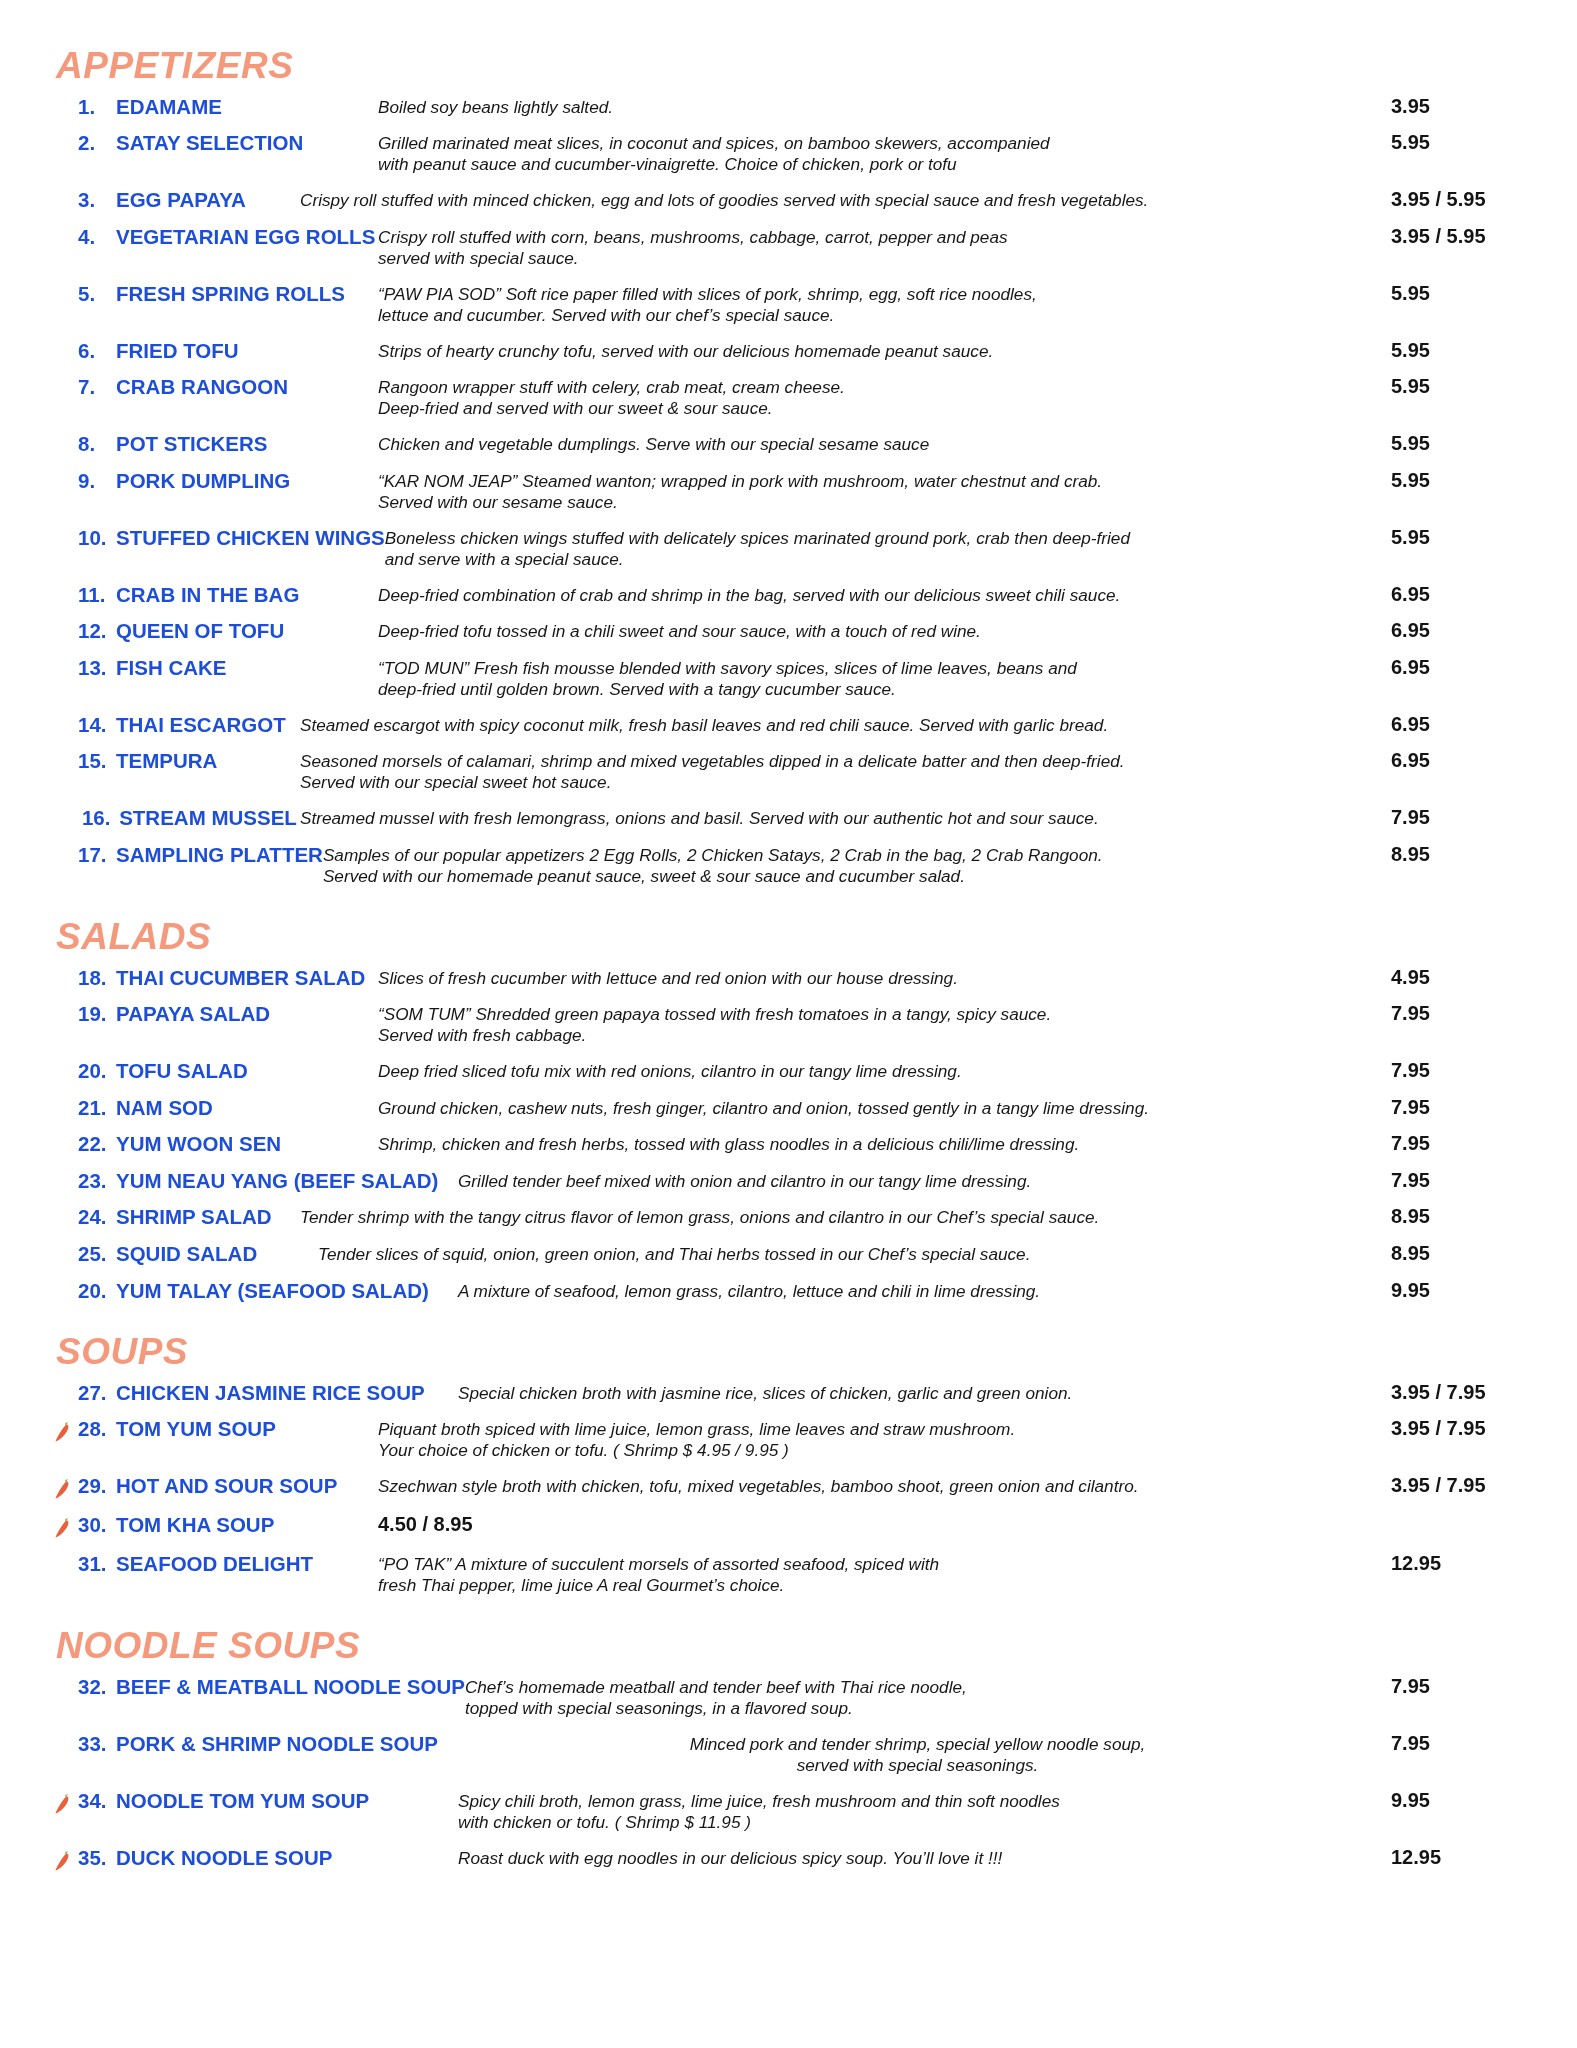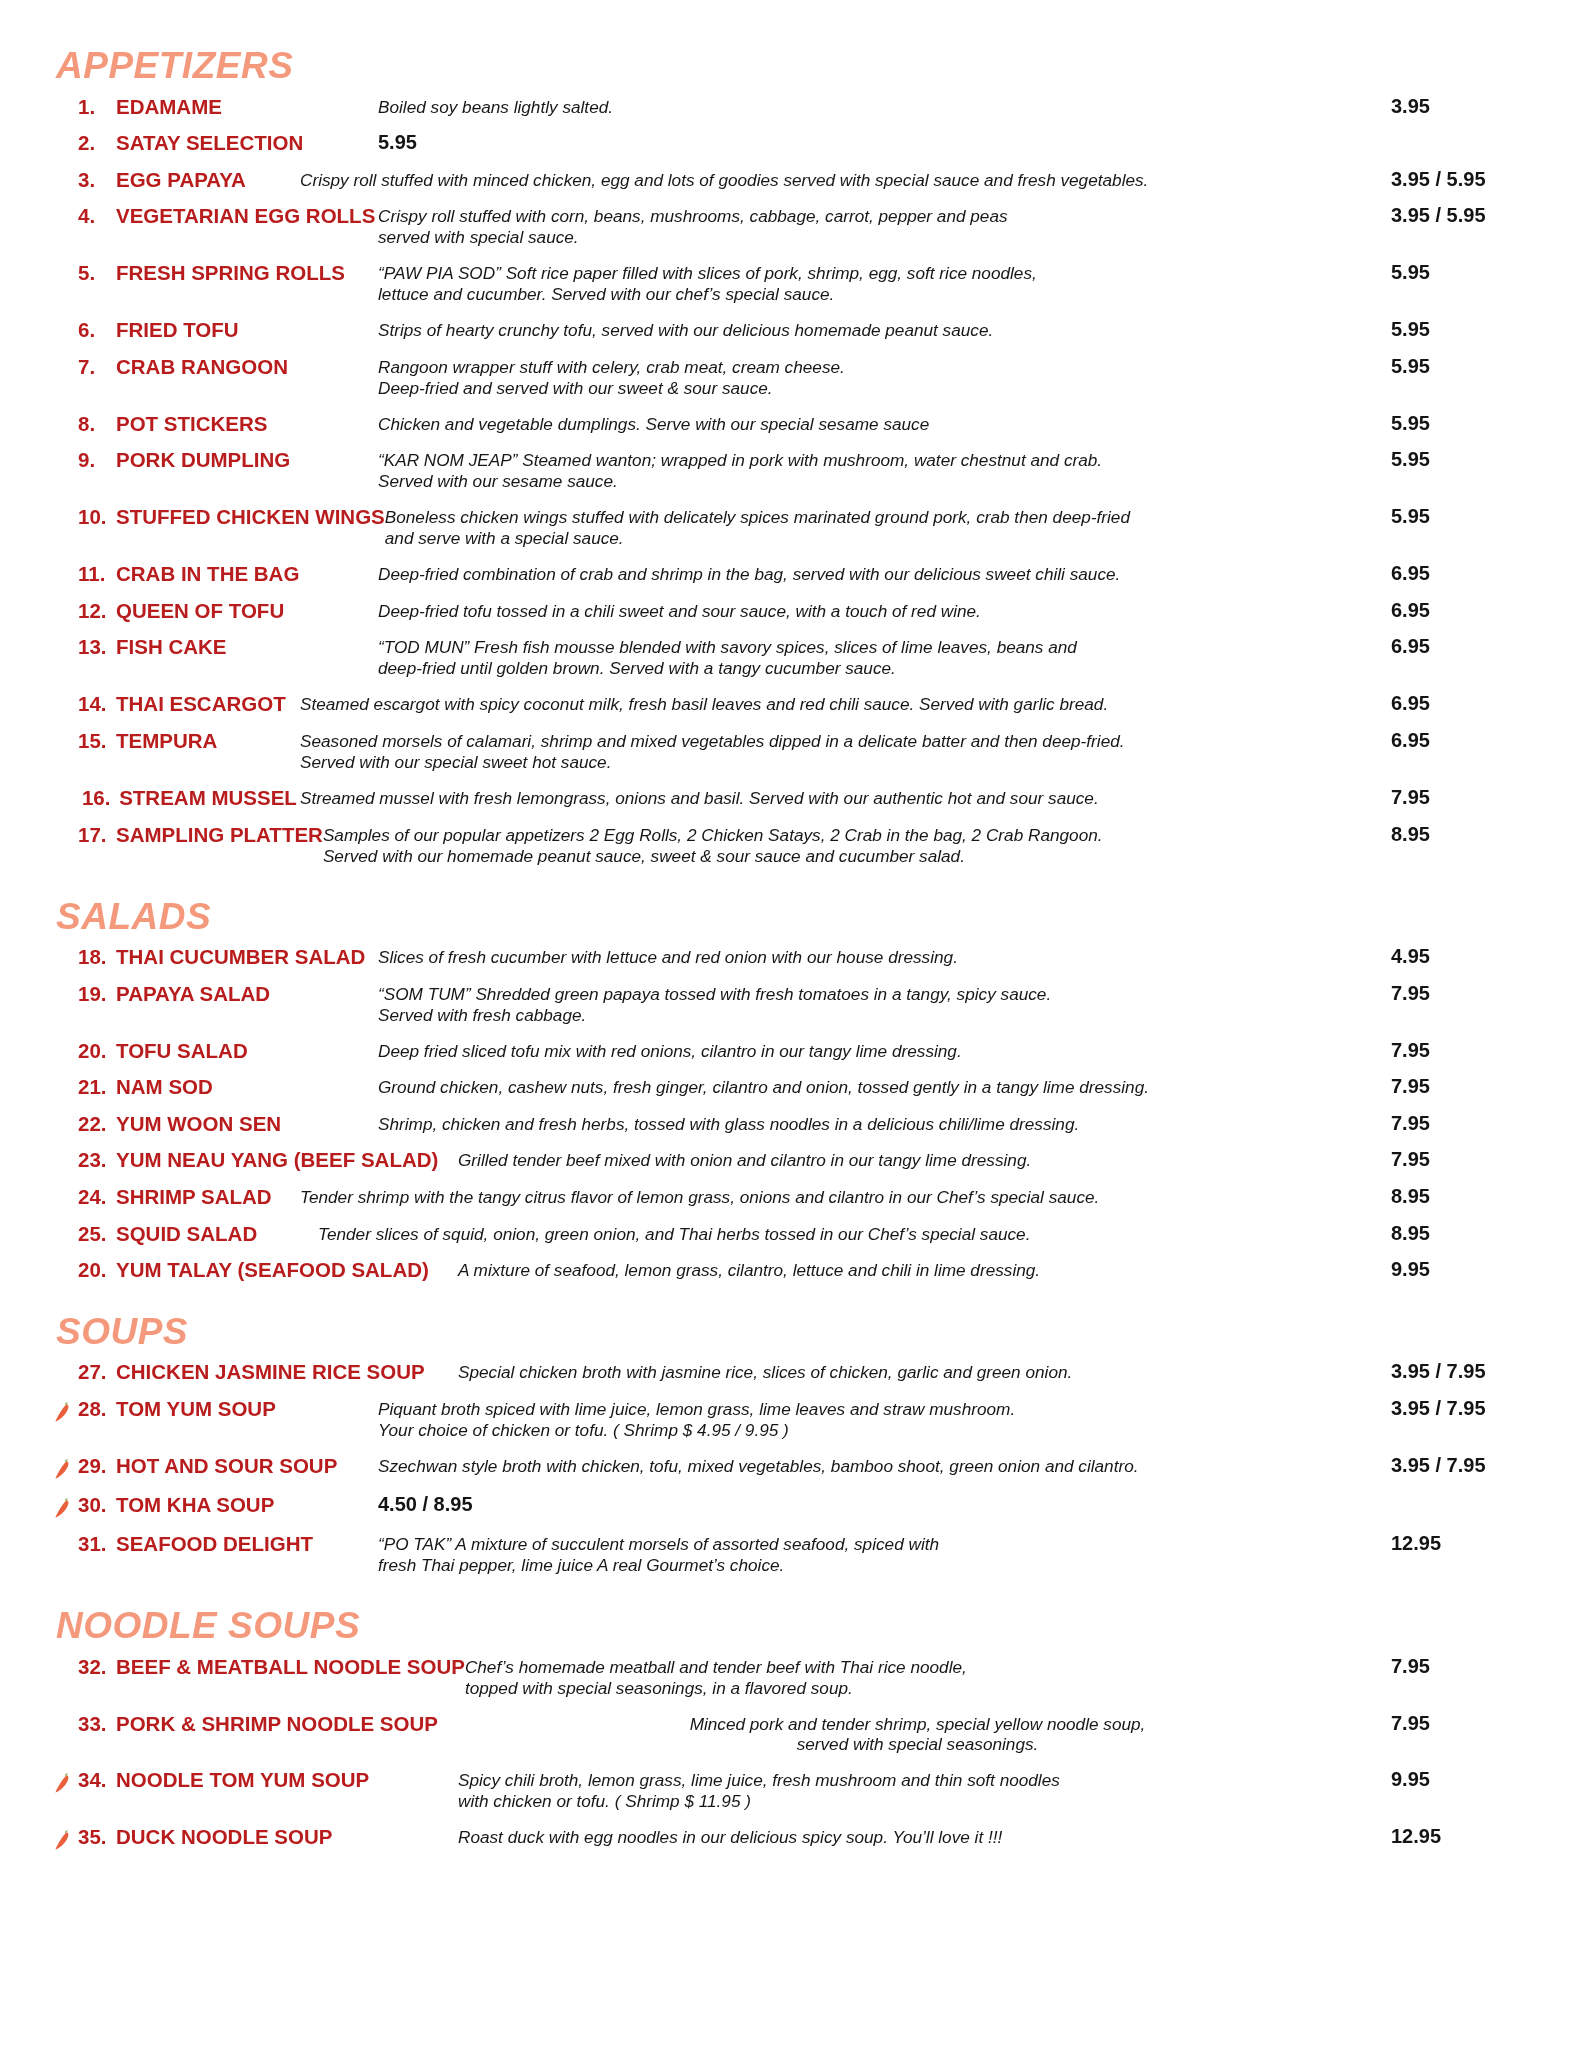--- a/index.html
+++ b/index.html
@@ -55,21 +55,21 @@
     width: 18px;
     height: 22px;
   }
   .name {
     flex: 0 0 auto;
     font-size: 20.5px;
     font-weight: bold;
     line-height: 1.15;
     padding-top: 2px;
     white-space: nowrap;
-    color: #b91c1c;
+    color: #1d4ed8;
   }
   .name .num {
     display: inline-block;
     min-width: 30px;
   }
   .desc {
     flex: 1 1 auto;
     font-size: 17.2px;
     font-style: italic;
     line-height: 1.22;
@@ -99,20 +99,22 @@
         <div class="items">
           <div class="row">
             <div class="chili-col"></div>
             <div class="name" style="flex: 0 0 300px;"><span class="num" style="margin-right: 8px;">1.</span><span>EDAMAME</span></div>
             <div class="desc" style="white-space: pre-line;">Boiled soy beans lightly salted.</div>
             <div class="price">3.95</div>
           </div>
           <div class="row">
             <div class="chili-col"></div>
             <div class="name" style="flex: 0 0 300px;"><span class="num" style="margin-right: 8px;">2.</span><span>SATAY SELECTION</span></div>
+            <div class="desc" style="white-space: pre-line;">Grilled marinated meat slices, in coconut and spices, on bamboo skewers, accompanied
+with peanut sauce and cucumber-vinaigrette. Choice of chicken, pork or tofu</div>
             <div class="price">5.95</div>
           </div>
           <div class="row">
             <div class="chili-col"></div>
             <div class="name" style="flex: 0 0 222px;"><span class="num" style="margin-right: 8px;">3.</span><span>EGG PAPAYA</span></div>
             <div class="desc" style="white-space: pre-line;">Crispy roll stuffed with minced chicken, egg and lots of goodies served with special sauce and fresh vegetables.</div>
             <div class="price">3.95 / 5.95</div>
           </div>
           <div class="row">
             <div class="chili-col"></div>

